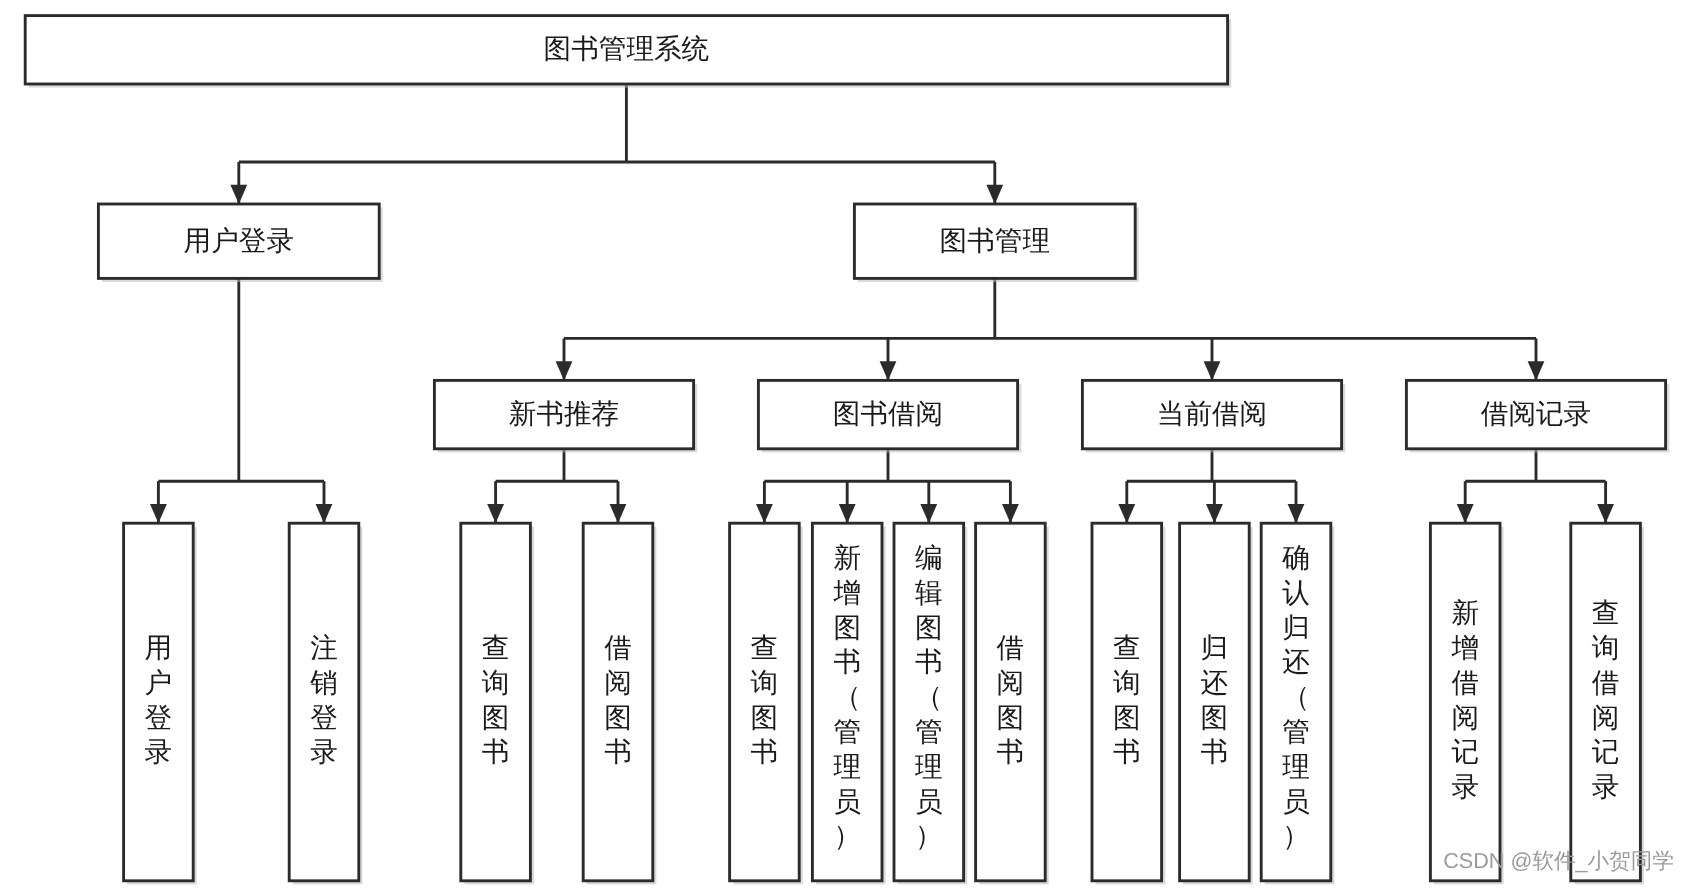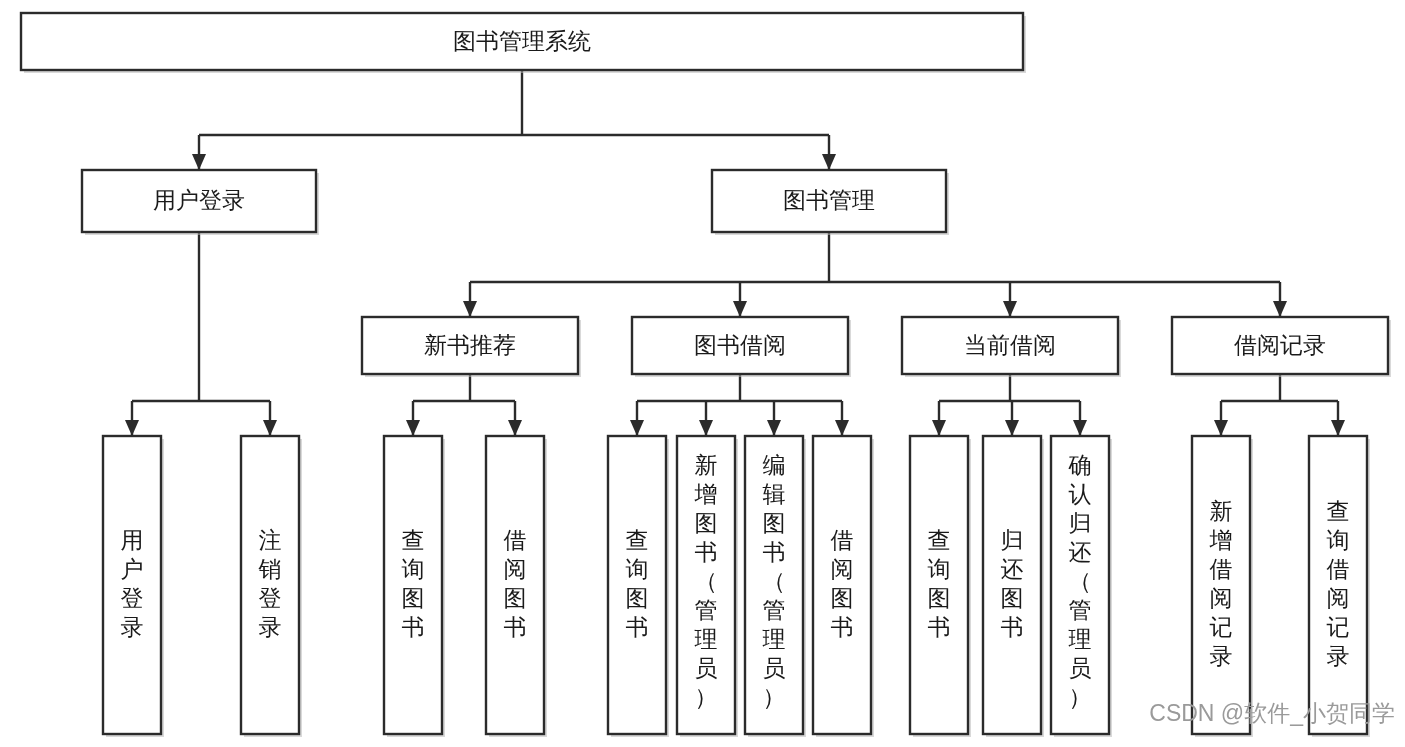--- a/index.html
+++ b/index.html
@@ -50,21 +50,21 @@
     fill: #1a1a1a;
     font-size: 23px;
     text-anchor: middle;
     dominant-baseline: middle;
   }
   .watermark {
     position: absolute;
     right: 10px;
     bottom: 6px;
     font-family: "Liberation Sans", "DejaVu Sans", sans-serif;
-    font-size: 23px;
+    font-size: 18px;
     color: #9a9a9a;
     white-space: nowrap;
     pointer-events: none;
   }
 </style>
 </head>
 <body>
 
 <div id="diagram-root">
   <svg class="flow" viewBox="0 0 1405 747" xmlns="http://www.w3.org/2000/svg">

